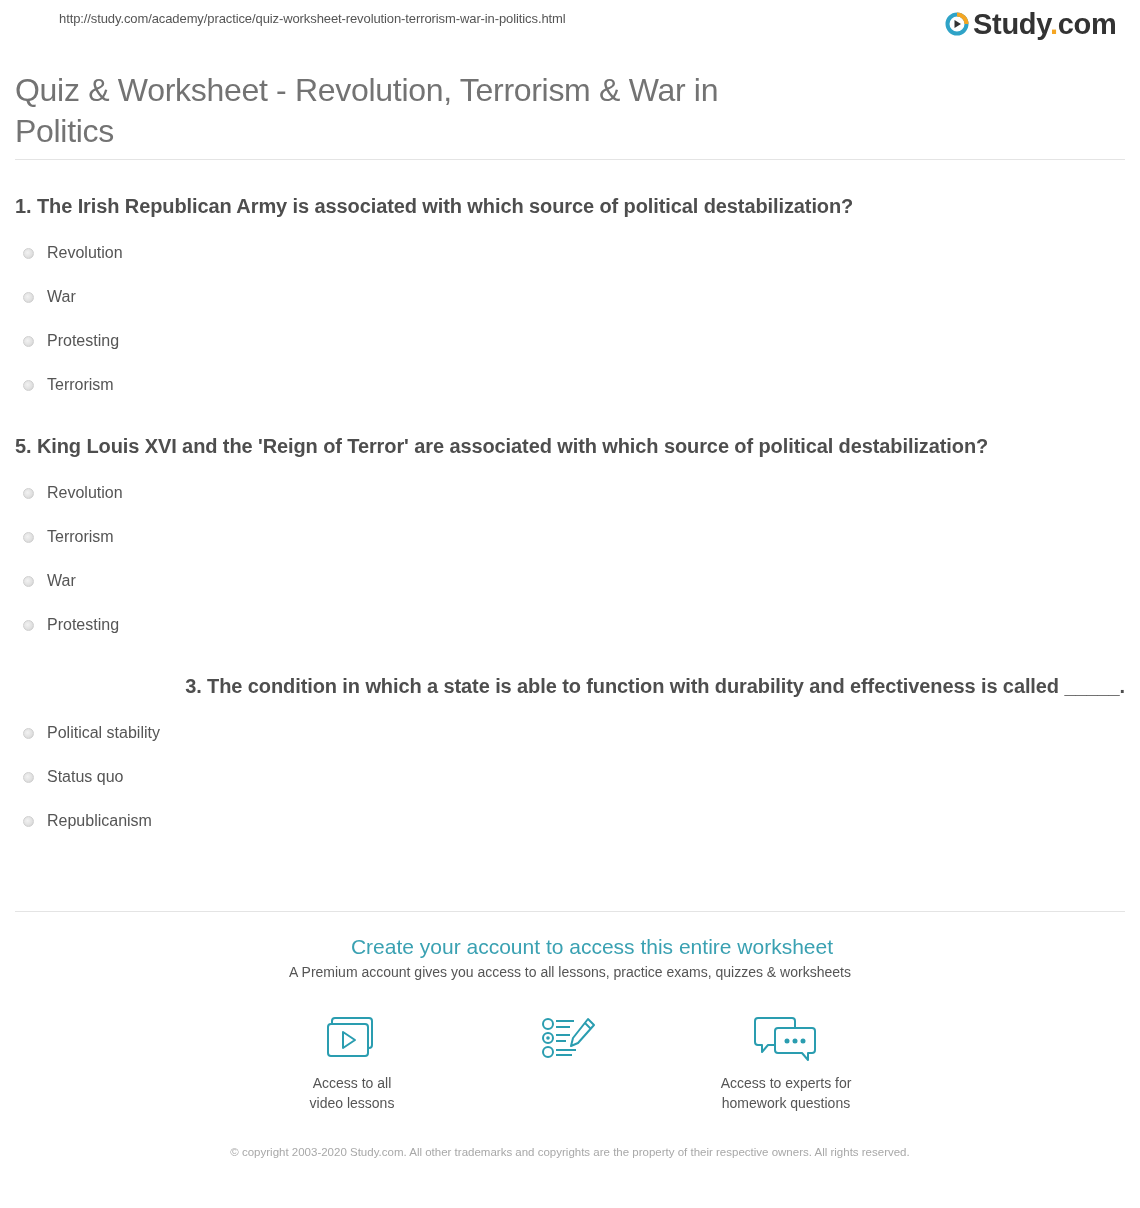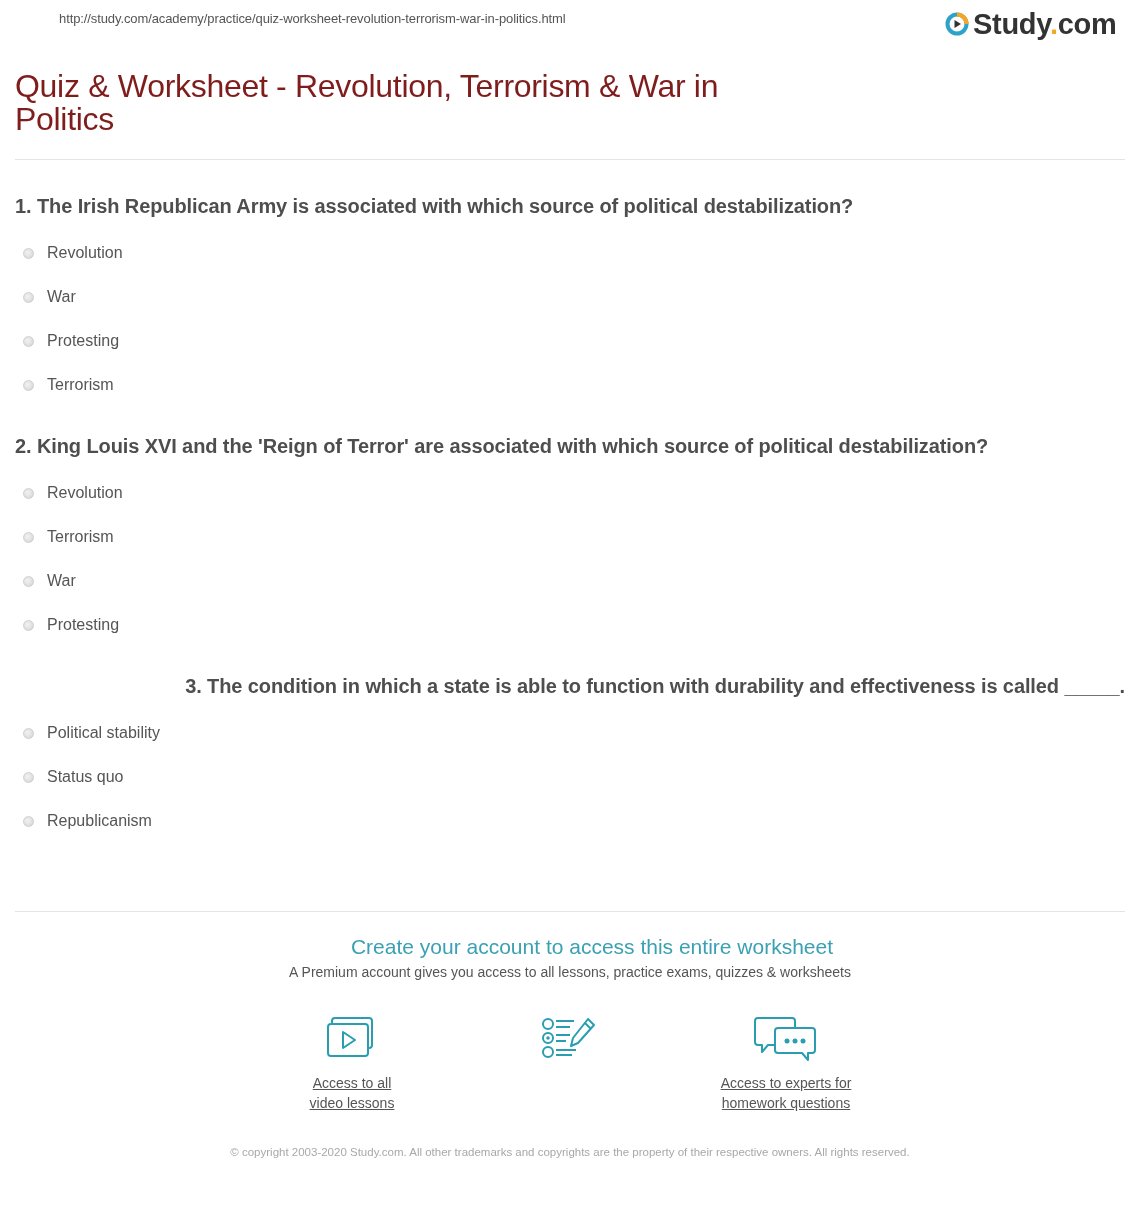--- a/index.html
+++ b/index.html
@@ -40,22 +40,22 @@
       letter-spacing: -0.3px;
     }
     .logo-text .dot { color: #f5a623; }
     .page-title {
       position: absolute;
       left: 15px;
       top: 70px;
       width: 760px;
       font-family: "Liberation Sans", sans-serif;
       font-size: 32px;
-      line-height: 33px;
-      color: #7f1d1d;
+      line-height: 41px;
+      color: #737373;
       font-weight: 400;
       letter-spacing: -0.3px;
     }
     .rule {
       position: absolute;
       left: 15px;
       right: 15px;
       height: 1px;
       background: #e4e4e4;
     }
@@ -138,21 +138,20 @@
       justify-content: center;
       align-items: flex-start;
     }
     .feature .flabel {
       font-family: "Liberation Sans", sans-serif;
       font-size: 14px;
       color: #555;
       line-height: 20px;
       margin-top: 7px;
       white-space: pre-line;
-      text-decoration: underline;
     }
     .footer {
       position: absolute;
       top: 1144px;
       left: 215px;
       width: 710px;
       text-align: center;
       font-family: "Liberation Sans", sans-serif;
       font-size: 11.5px;
       line-height: 17px;
@@ -195,21 +194,21 @@
       <span class="opt-label">Protesting</span>
     </div>
     <div class="option">
       <span class="radio"></span>
       <span class="opt-label">Terrorism</span>
     </div>
   </div>
 </div>
 
 <div class="question" style="top:433px;">
-  <div class="q-text">2. King Louis XVI and the 'Reign of Terror' are associated with which source of political destabilization?</div>
+  <div class="q-text">5. King Louis XVI and the 'Reign of Terror' are associated with which source of political destabilization?</div>
   <div class="options">
     <div class="option">
       <span class="radio"></span>
       <span class="opt-label">Revolution</span>
     </div>
     <div class="option">
       <span class="radio"></span>
       <span class="opt-label">Terrorism</span>
     </div>
     <div class="option">

